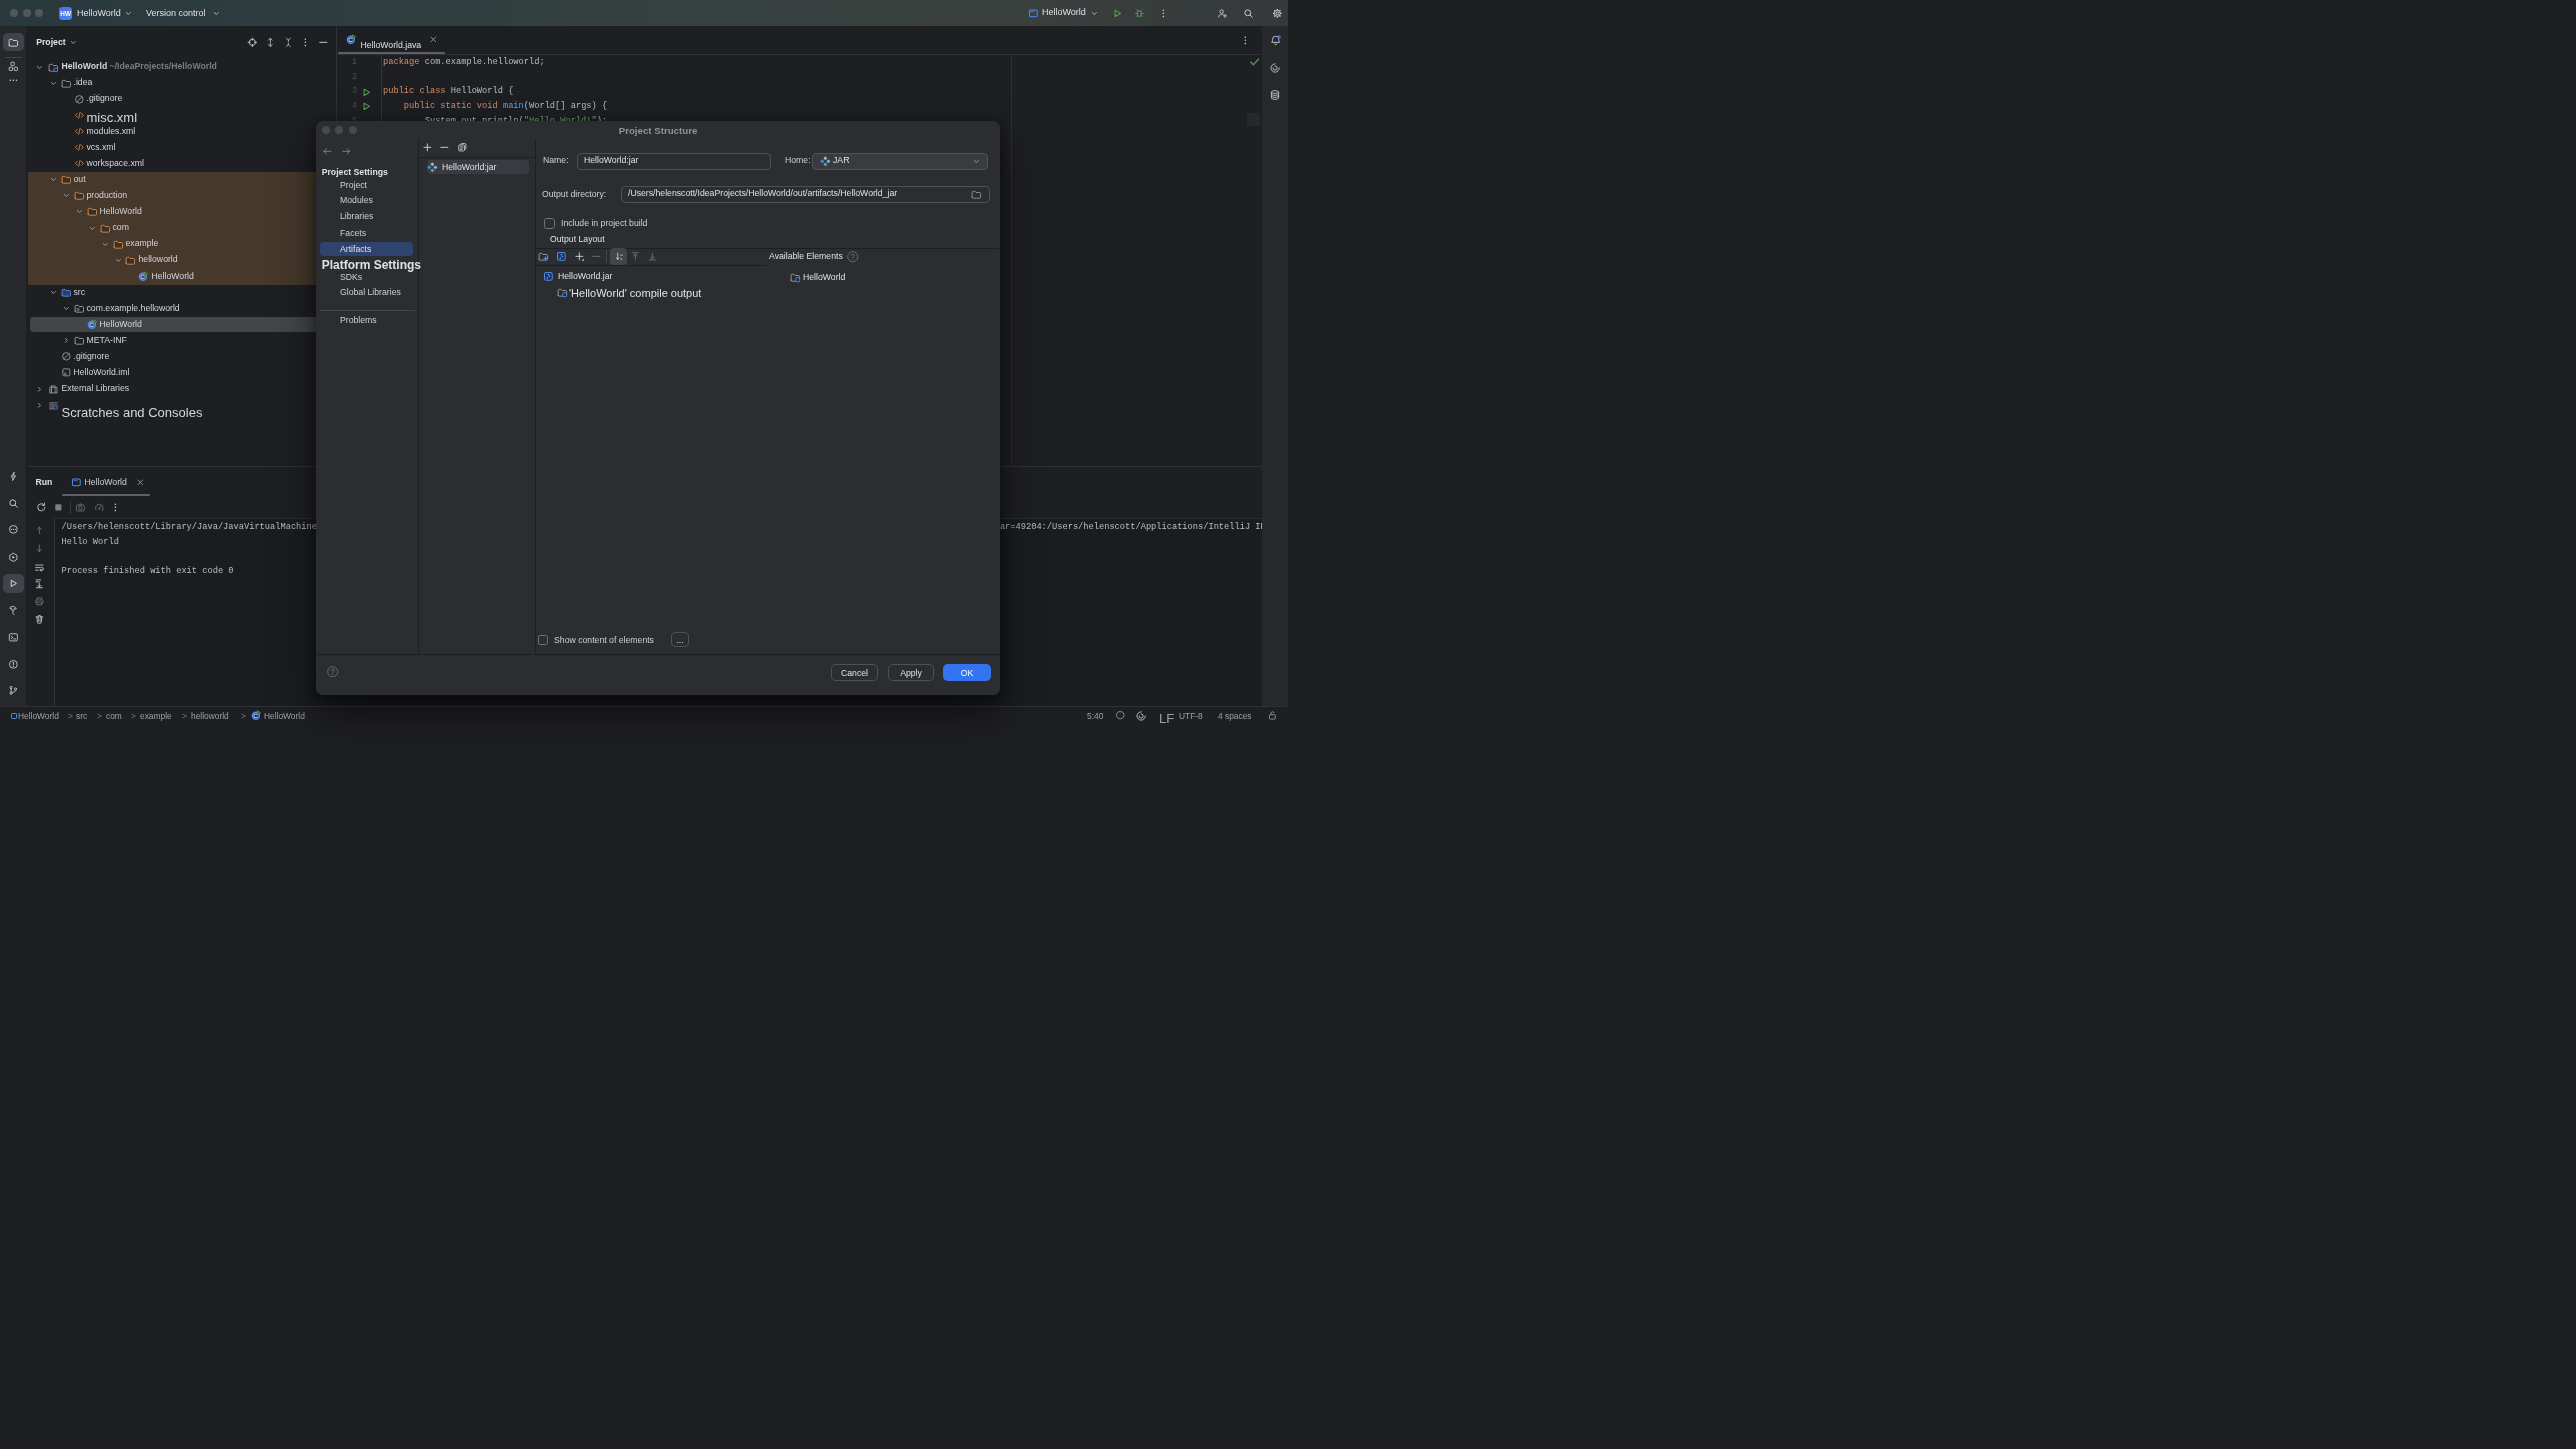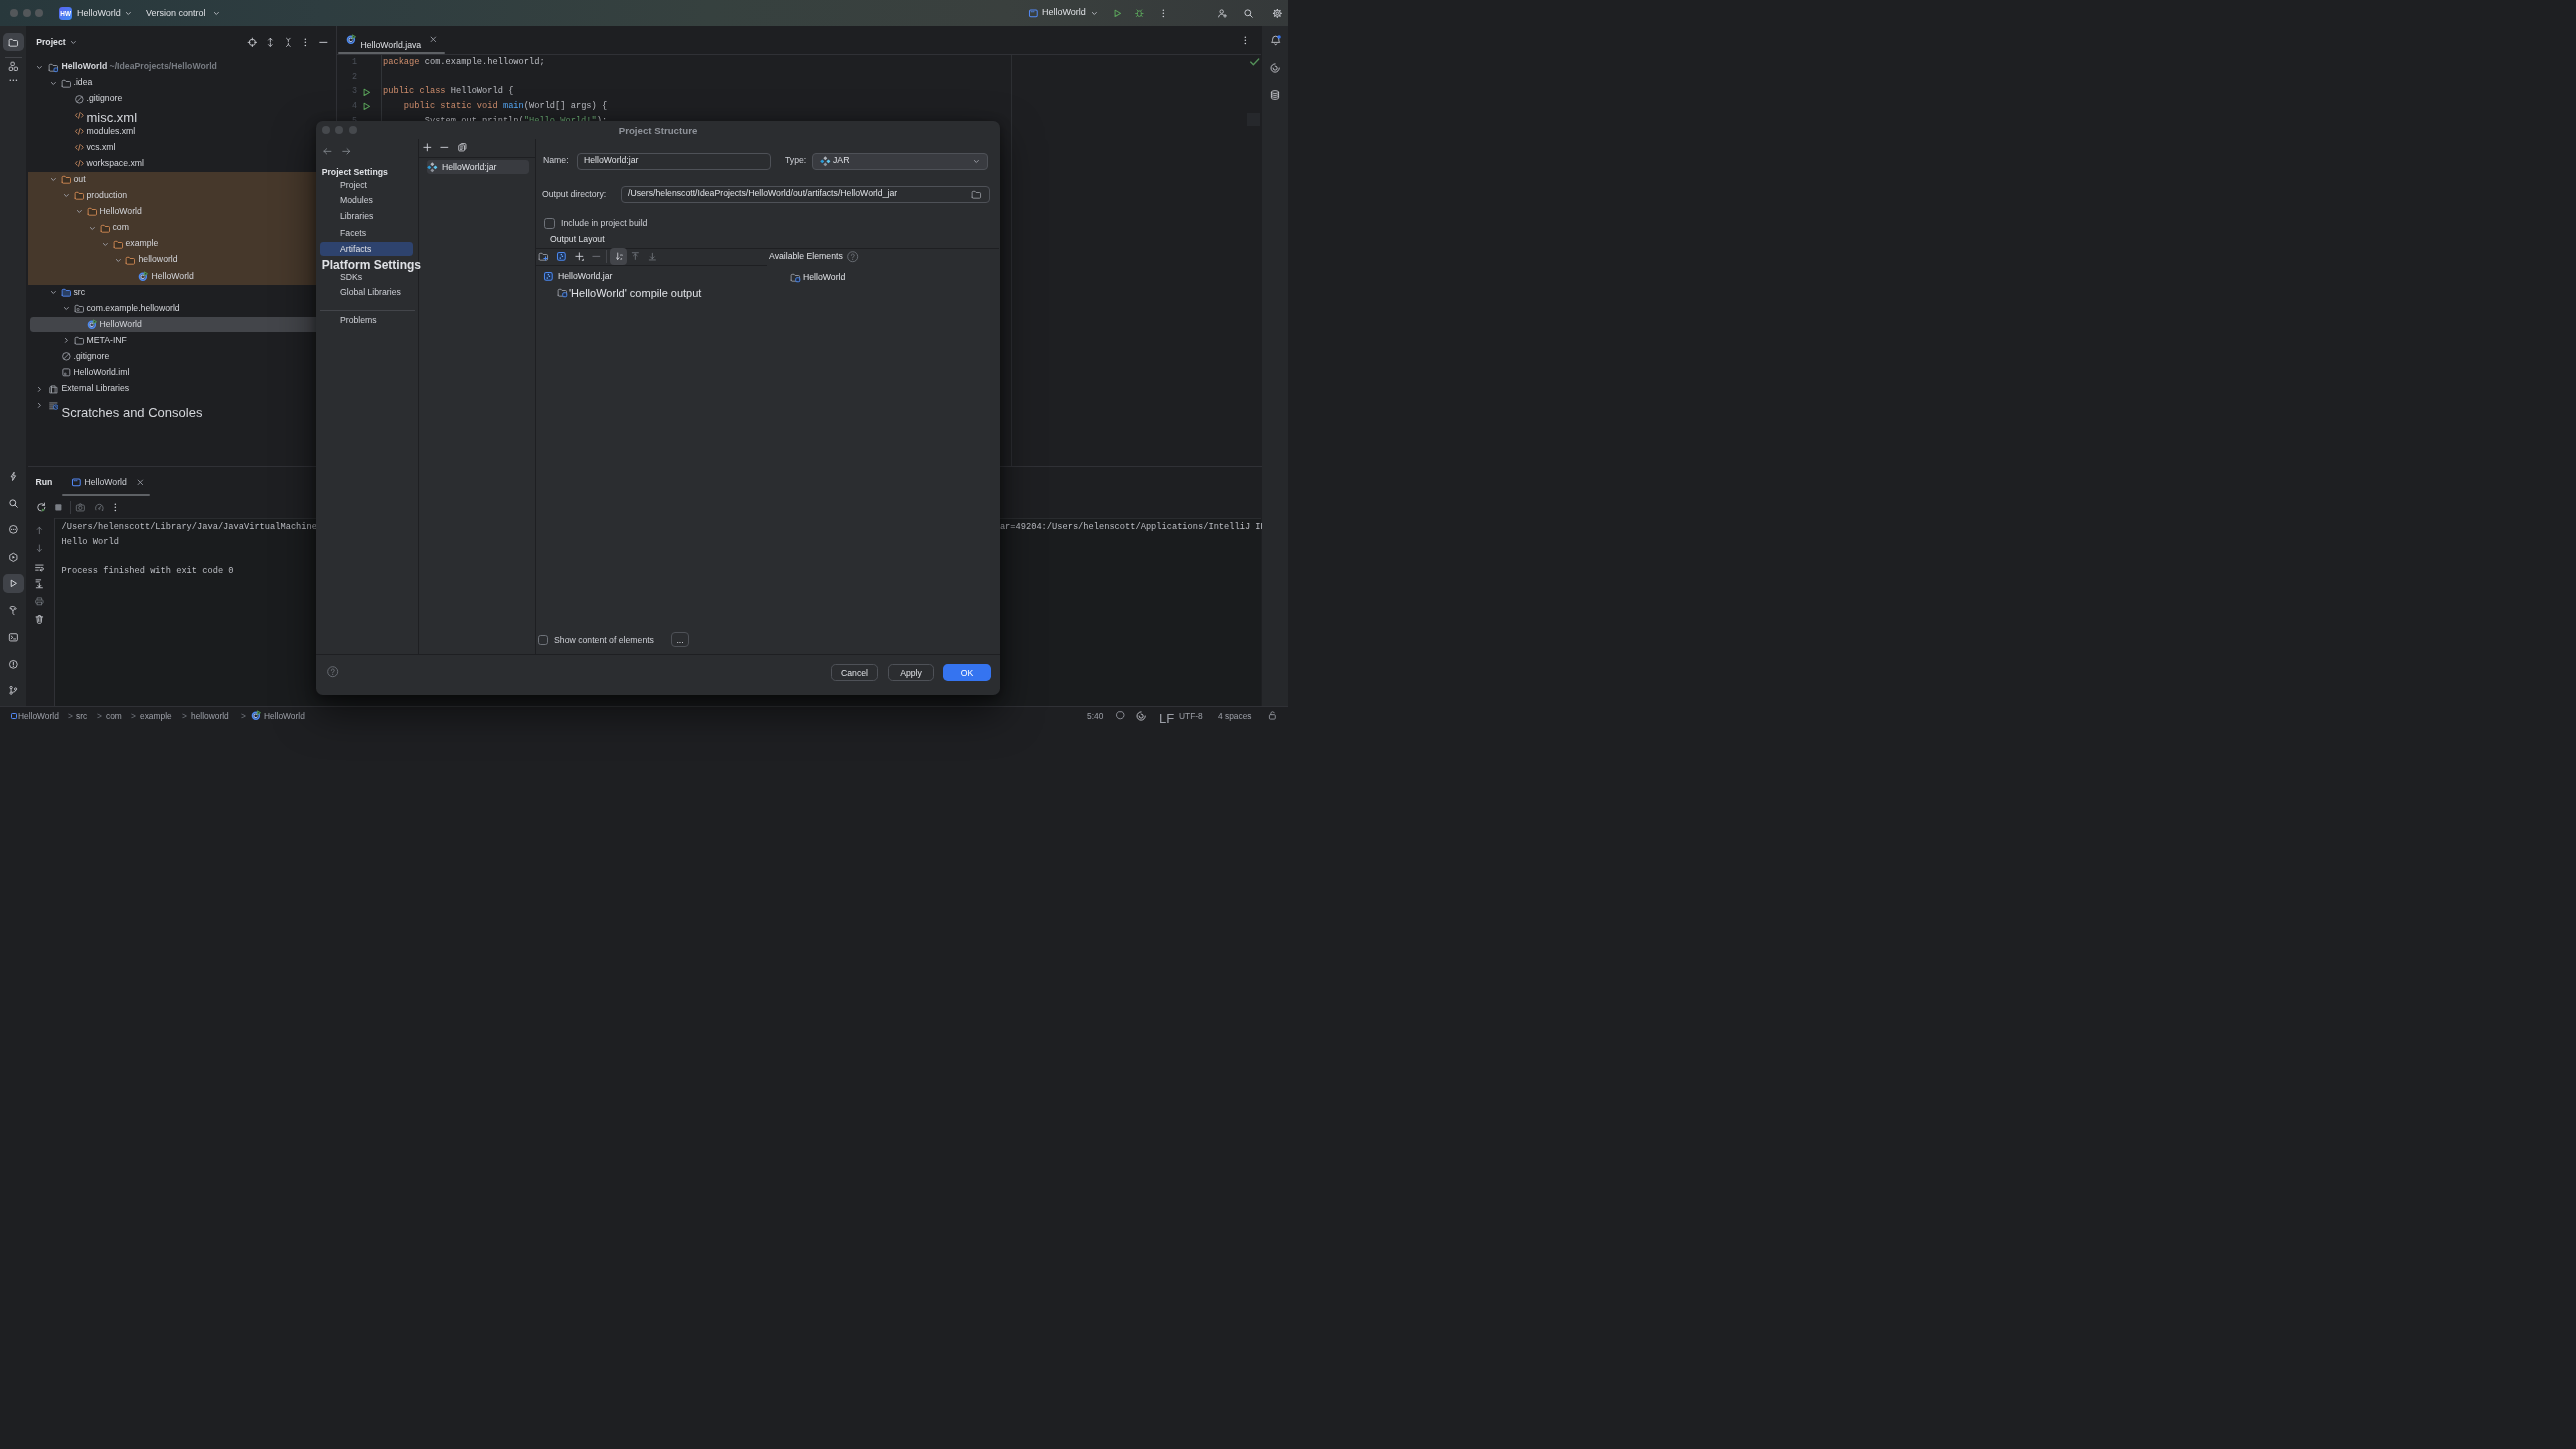--- a/index.html
+++ b/index.html
@@ -668,21 +668,21 @@
         <rect x="-2.1" y="-2.1" width="4.2" height="4.2" rx="0.6" transform="translate(8 3.4) rotate(45)" fill="#AFB4BB"></rect>
         <rect x="-2.1" y="-2.1" width="4.2" height="4.2" rx="0.6" transform="translate(3.4 8) rotate(45)" fill="#2E9BD6"></rect>
         <rect x="-2.1" y="-2.1" width="4.2" height="4.2" rx="0.6" transform="translate(12.6 8) rotate(45)" fill="#5FC5EE"></rect>
         <rect x="-2.1" y="-2.1" width="4.2" height="4.2" rx="0.6" transform="translate(8 12.6) rotate(45)" fill="#8E939B"></rect>
       </svg>
     </div>
     <div class="abs " style="left:126px;top:41px;font-size:8.7px;color:#DFE1E5">HelloWorld:jar</div>
     <div class="abs " style="left:227px;top:34px;font-size:8.7px;color:#CED0D6">Name:</div>
     <div class="abs" style="left:261px;top:32px;width:194px;height:17.4px;border:0.7px solid #4E5157;border-radius:4px"></div>
     <div class="abs " style="left:268px;top:34px;font-size:8.7px;color:#DFE1E5">HelloWorld:jar</div>
-    <div class="abs " style="left:469px;top:34px;font-size:8.7px;color:#CED0D6">Type:</div>
+    <div class="abs " style="left:469px;top:34px;font-size:8.7px;color:#CED0D6">Home:</div>
     <div class="abs" style="left:496px;top:32px;width:176px;height:17.4px;border:0.7px solid #4E5157;border-radius:4px;background:#393B40"></div>
     <div class="abs" style="left:504px;top:35px;width:10.7px;height:10.7px">
       <svg class="" width="10.7" height="10.7" viewBox="0 0 16 16" fill="none">
         <rect x="-2.1" y="-2.1" width="4.2" height="4.2" rx="0.6" transform="translate(8 3.4) rotate(45)" fill="#AFB4BB"></rect>
         <rect x="-2.1" y="-2.1" width="4.2" height="4.2" rx="0.6" transform="translate(3.4 8) rotate(45)" fill="#2E9BD6"></rect>
         <rect x="-2.1" y="-2.1" width="4.2" height="4.2" rx="0.6" transform="translate(12.6 8) rotate(45)" fill="#5FC5EE"></rect>
         <rect x="-2.1" y="-2.1" width="4.2" height="4.2" rx="0.6" transform="translate(8 12.6) rotate(45)" fill="#8E939B"></rect>
       </svg>
     </div>
     <div class="abs " style="left:517px;top:34px;font-size:8.7px;color:#DFE1E5">JAR</div>

